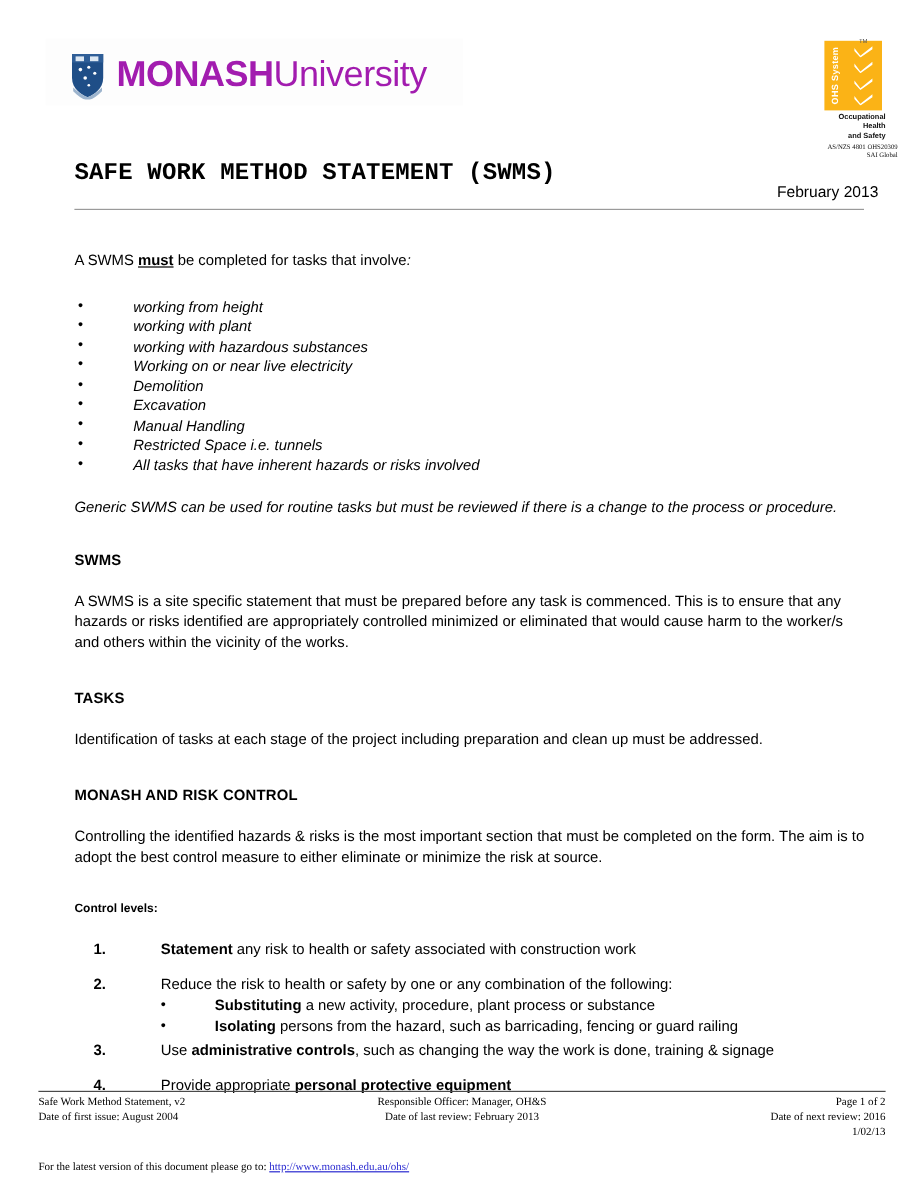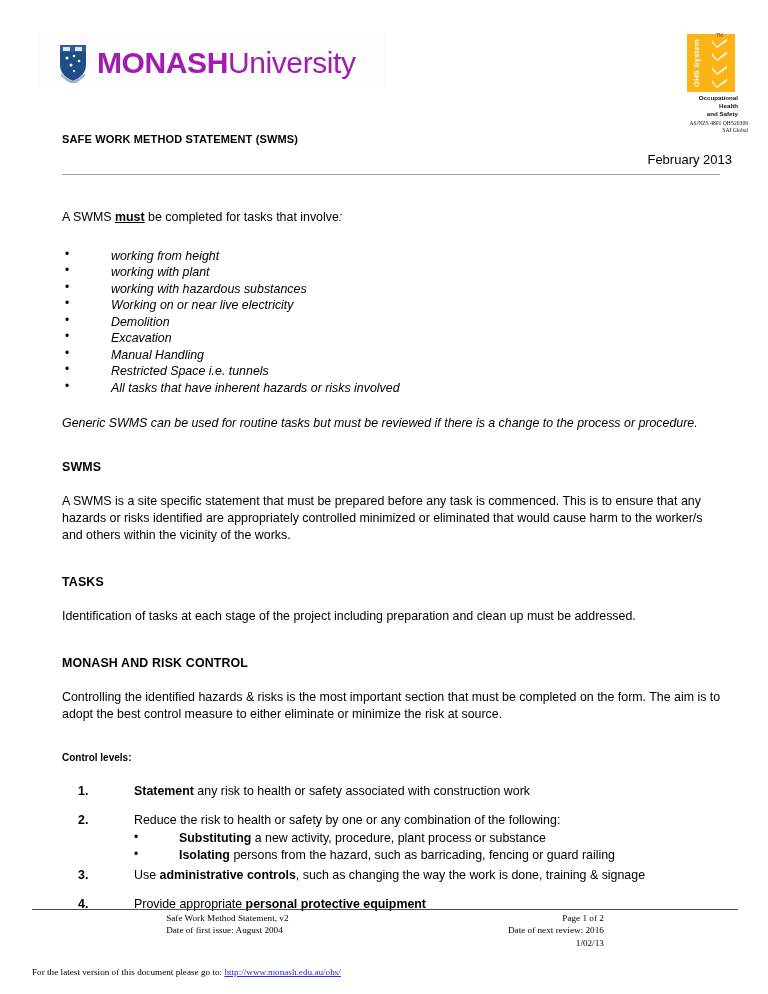--- a/index.html
+++ b/index.html
@@ -112,23 +112,24 @@
     text-align: right;
     padding-right: 2px;
     margin-top: 1px;
   }
 
   
   #doc-title {
     position: absolute;
     left: 62px;
     top: 133px;
-    font-size: 11px;
+    font-size: 20px;
     font-weight: bold;
     letter-spacing: 0.15px;
+    font-family: Liberation Mono, monospace;
   }
   #doc-date {
     position: absolute;
     right: 36px;
     top: 152px;
     font-size: 13px;
   }
   #title-rule {
     position: absolute;
     left: 62px;
@@ -372,18 +373,20 @@
       <span class="num">4.</span><span>Provide appropriate </span><b>personal protective equipment</b>
     </li>
   </ol>
 </div>
 
 <div id="footer">
   <div id="footer-rule"></div>
   <div id="footer-cols">
     <div class="fcol left">Safe Work Method Statement, v2
 Date of first issue: August 2004</div>
+    <div class="fcol mid">Responsible Officer: Manager, OH&amp;S
+Date of last review: February 2013</div>
     <div class="fcol right">Page 1 of 2
 Date of next review: 2016
 1/02/13</div>
   </div>
   <div id="footer-url-line"><span>For the latest version of this document please go to: </span><a class="url" href="#">http://www.monash.edu.au/ohs/</a></div>
 </div>
 
 </body></html>

